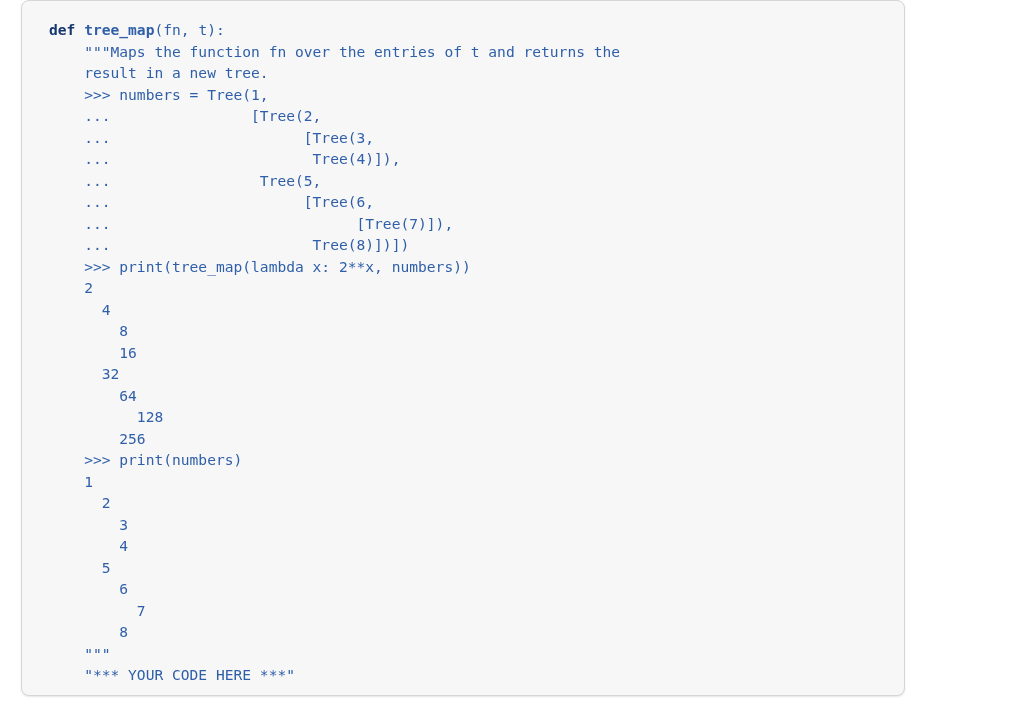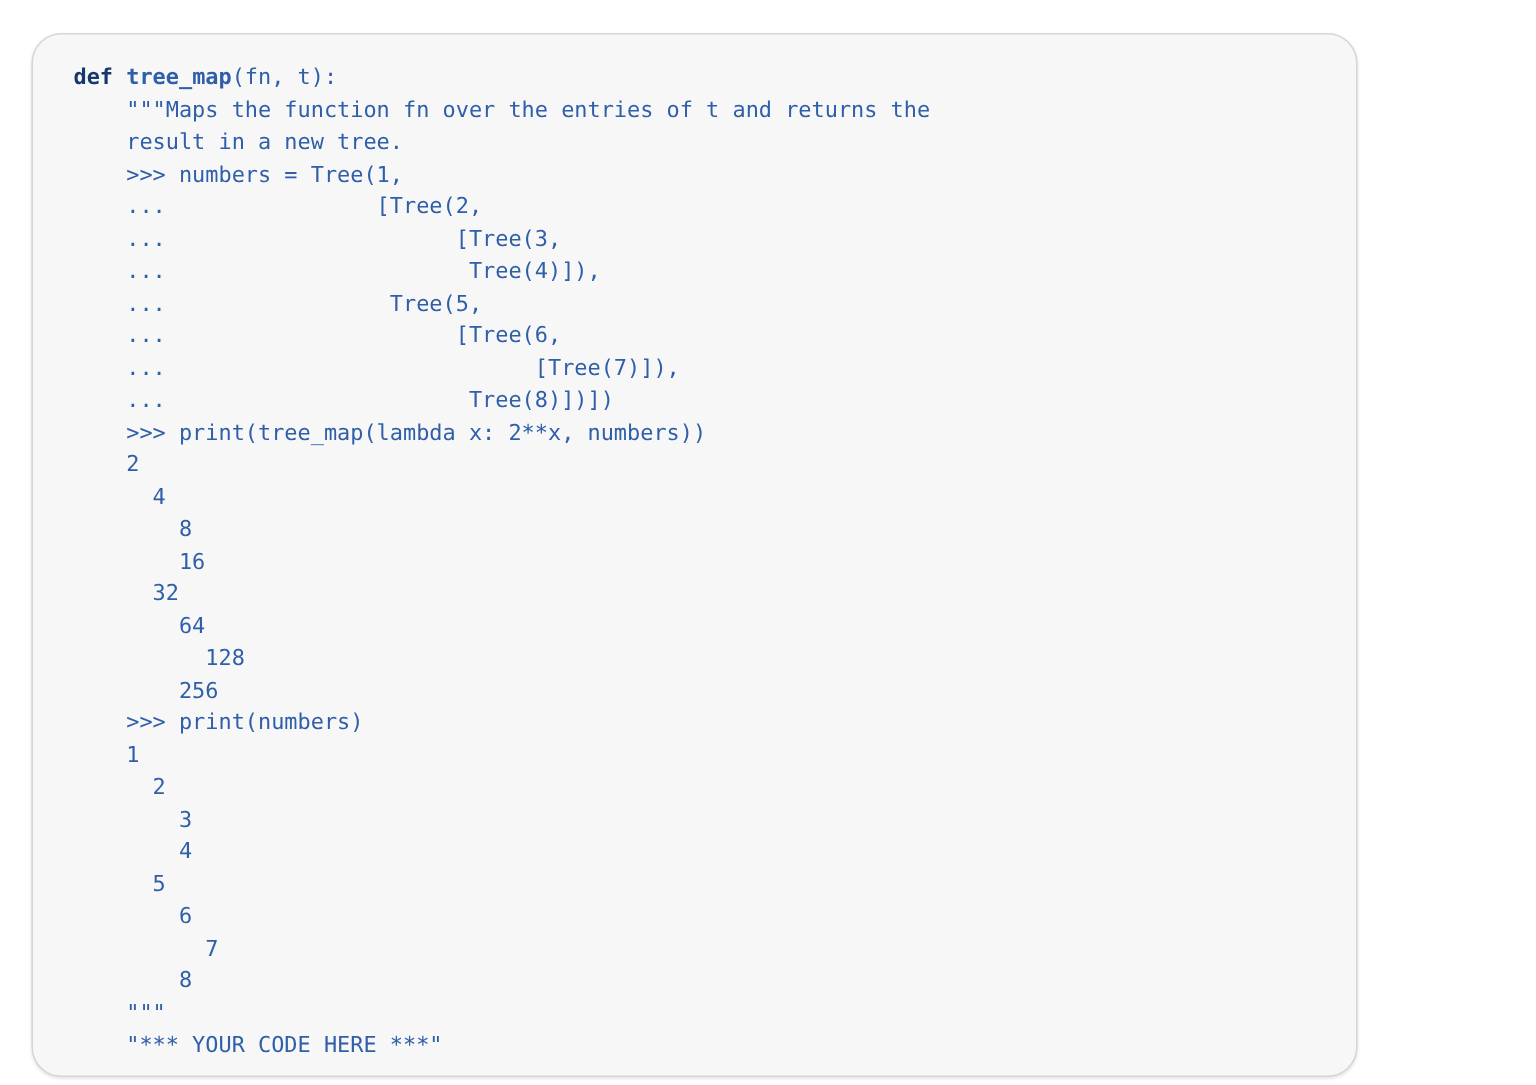--- a/index.html
+++ b/index.html
@@ -10,27 +10,27 @@
     height: 723px;
     overflow: hidden;
   }
   body {
     font-family: "DejaVu Sans Mono", monospace;
   }
 
   #code-card {
     position: absolute;
     left: 21px;
-    top: 22px;
+    top: 0;
     width: 884px;
     height: 696px;
     box-sizing: border-box;
     background: #f7f7f8;
     border: 1px solid #d6d6d9;
-    border-radius: 20px;
+    border-radius: 8px;
     box-shadow: 0 1px 2px rgba(0,0,0,0.10);
     overflow: hidden;
   }
 
   #code-block {
     position: absolute;
     left: 27px;
     top: 18px;
     right: 6px;
     bottom: 6px;

